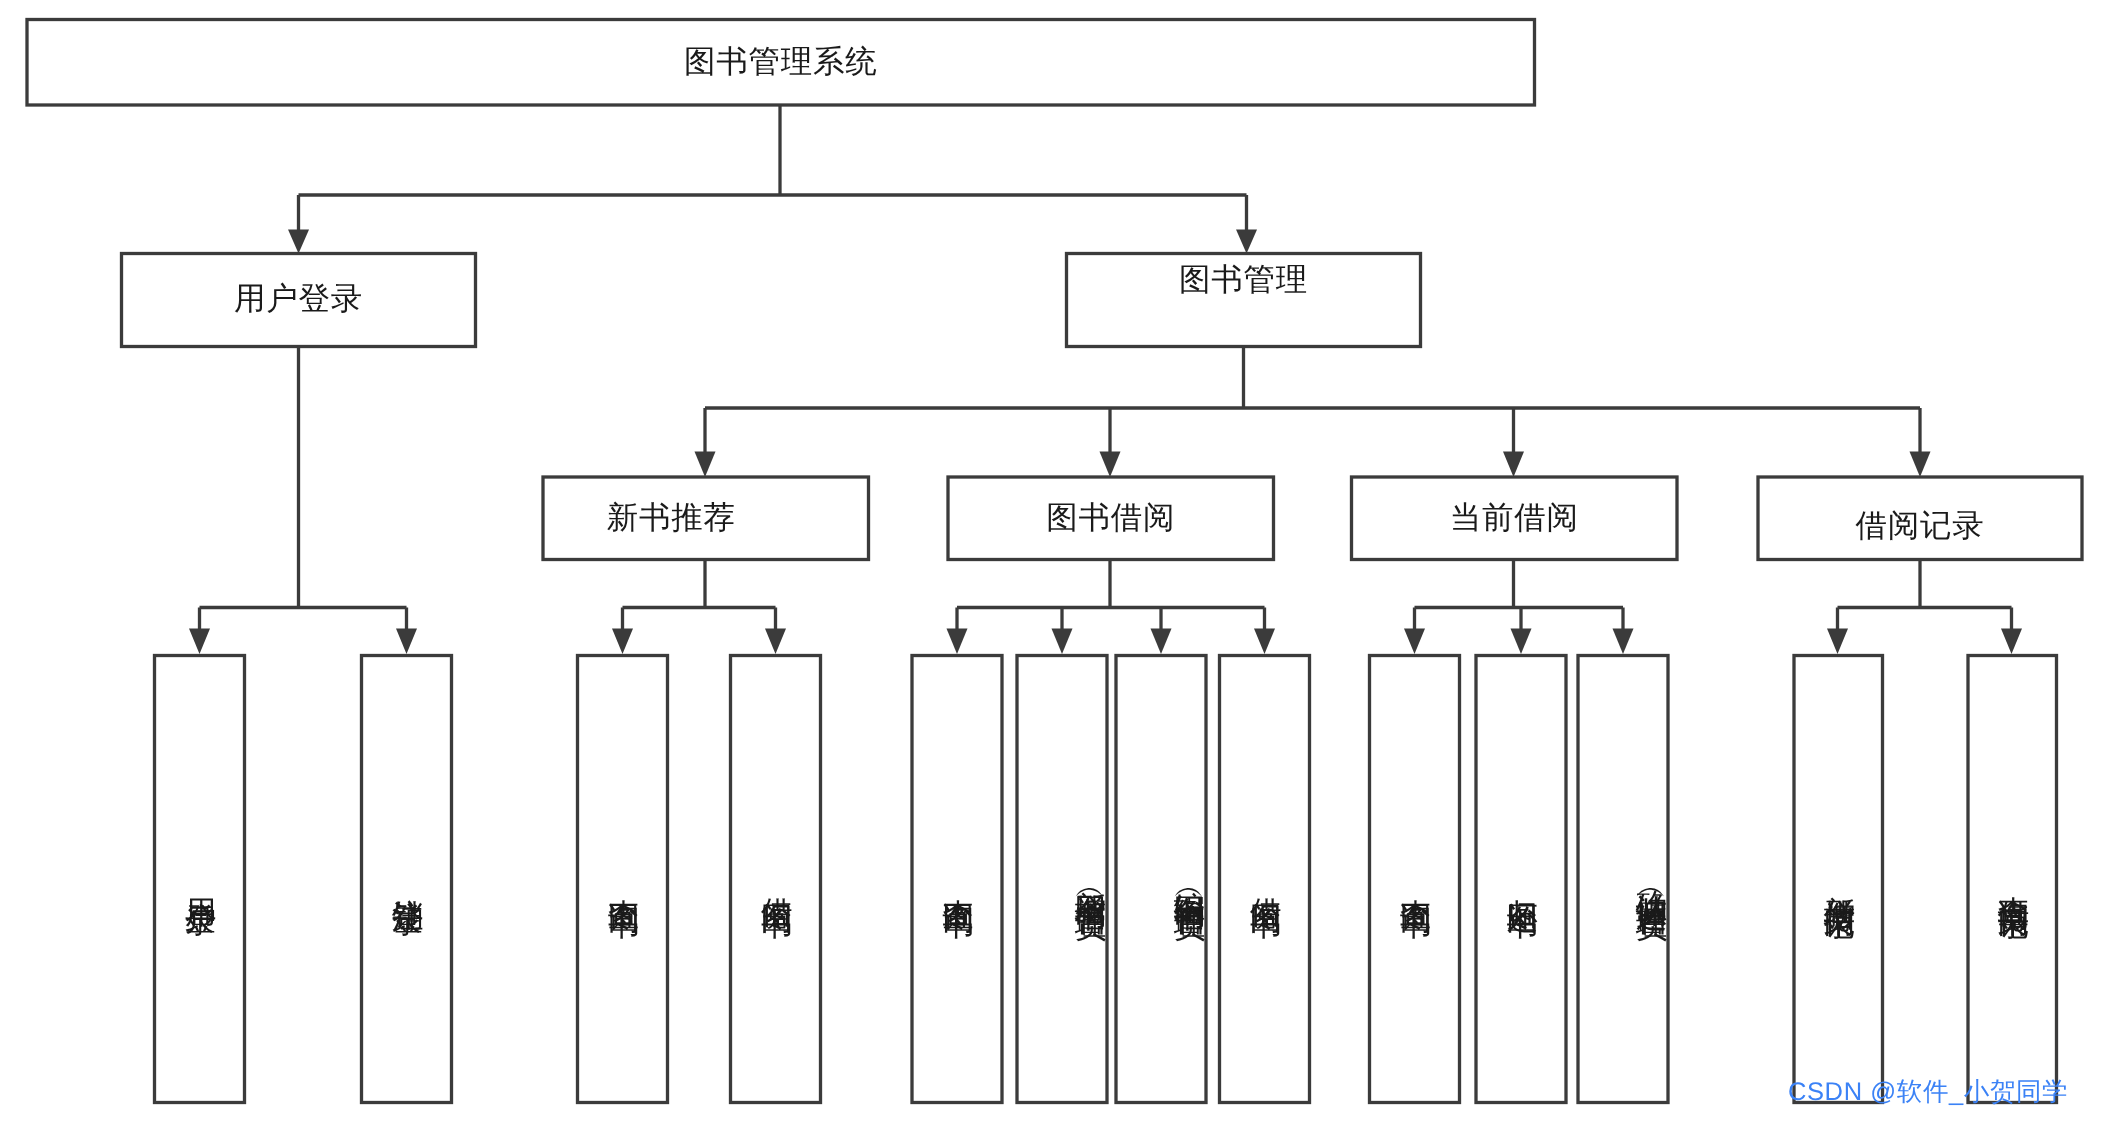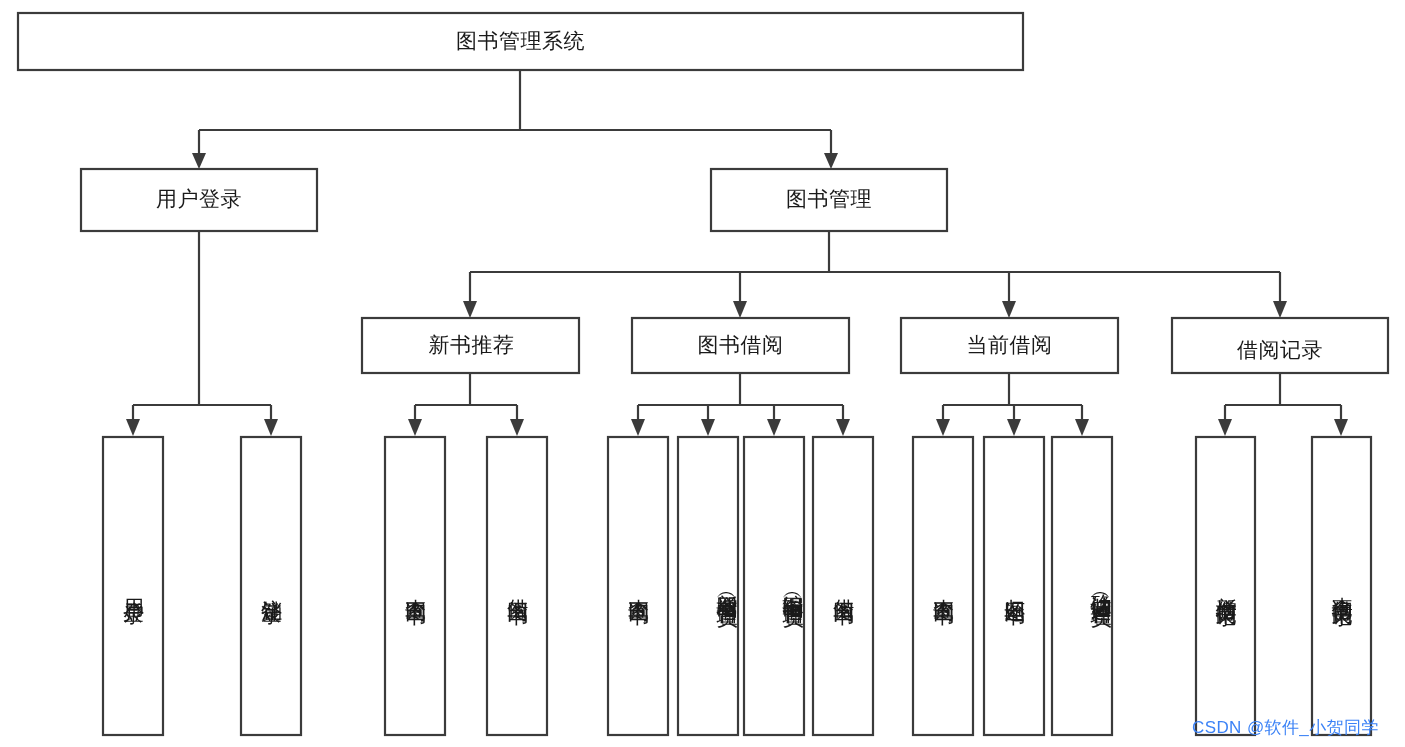--- a/index.html
+++ b/index.html
@@ -179,23 +179,23 @@
     <rect class="node-box" x="984" y="437" width="60" height="298"></rect>
     <rect class="node-box" x="1052" y="437" width="60" height="298"></rect>
 
     <rect class="node-box" x="1196" y="437" width="59" height="298"></rect>
     <rect class="node-box" x="1312" y="437" width="59" height="298"></rect>
   </svg>
 
   <div class="node-label" style="left:18px; top:13px; width:1005px; height:57px;">图书管理系统</div>
 
   <div class="node-label" style="left:81px; top:169px; width:236px; height:62px;">用户登录</div>
-  <div class="node-label" style="left:711px; top:169px; width:236px; height:62px;text-align:center;">图书管理</div>
-
-  <div class="node-label" style="left:362px; top:318px; width:171px; height:55px;padding-left:24px;">新书推荐</div>
+  <div class="node-label" style="left:711px; top:156px; width:236px; height:62px;text-align:center;">图书管理</div>
+
+  <div class="node-label" style="left:362px; top:318px; width:171px; height:55px;">新书推荐</div>
   <div class="node-label" style="left:632px; top:318px; width:217px; height:55px;">图书借阅</div>
   <div class="node-label" style="left:901px; top:318px; width:217px; height:55px;">当前借阅</div>
   <div class="node-label" style="left:1172px; top:318px; width:216px; height:66px;">借阅记录</div>
 
   <div class="node-label vertical" style="left:103px; top:437px; width:60px; height:298px;">用户登录</div>
   <div class="node-label vertical" style="left:241px; top:437px; width:60px; height:298px;">注销登录</div>
 
   <div class="node-label vertical" style="left:385px; top:437px; width:60px; height:298px;">查询图书</div>
   <div class="node-label vertical" style="left:487px; top:437px; width:60px; height:298px;">借阅图书</div>
 

